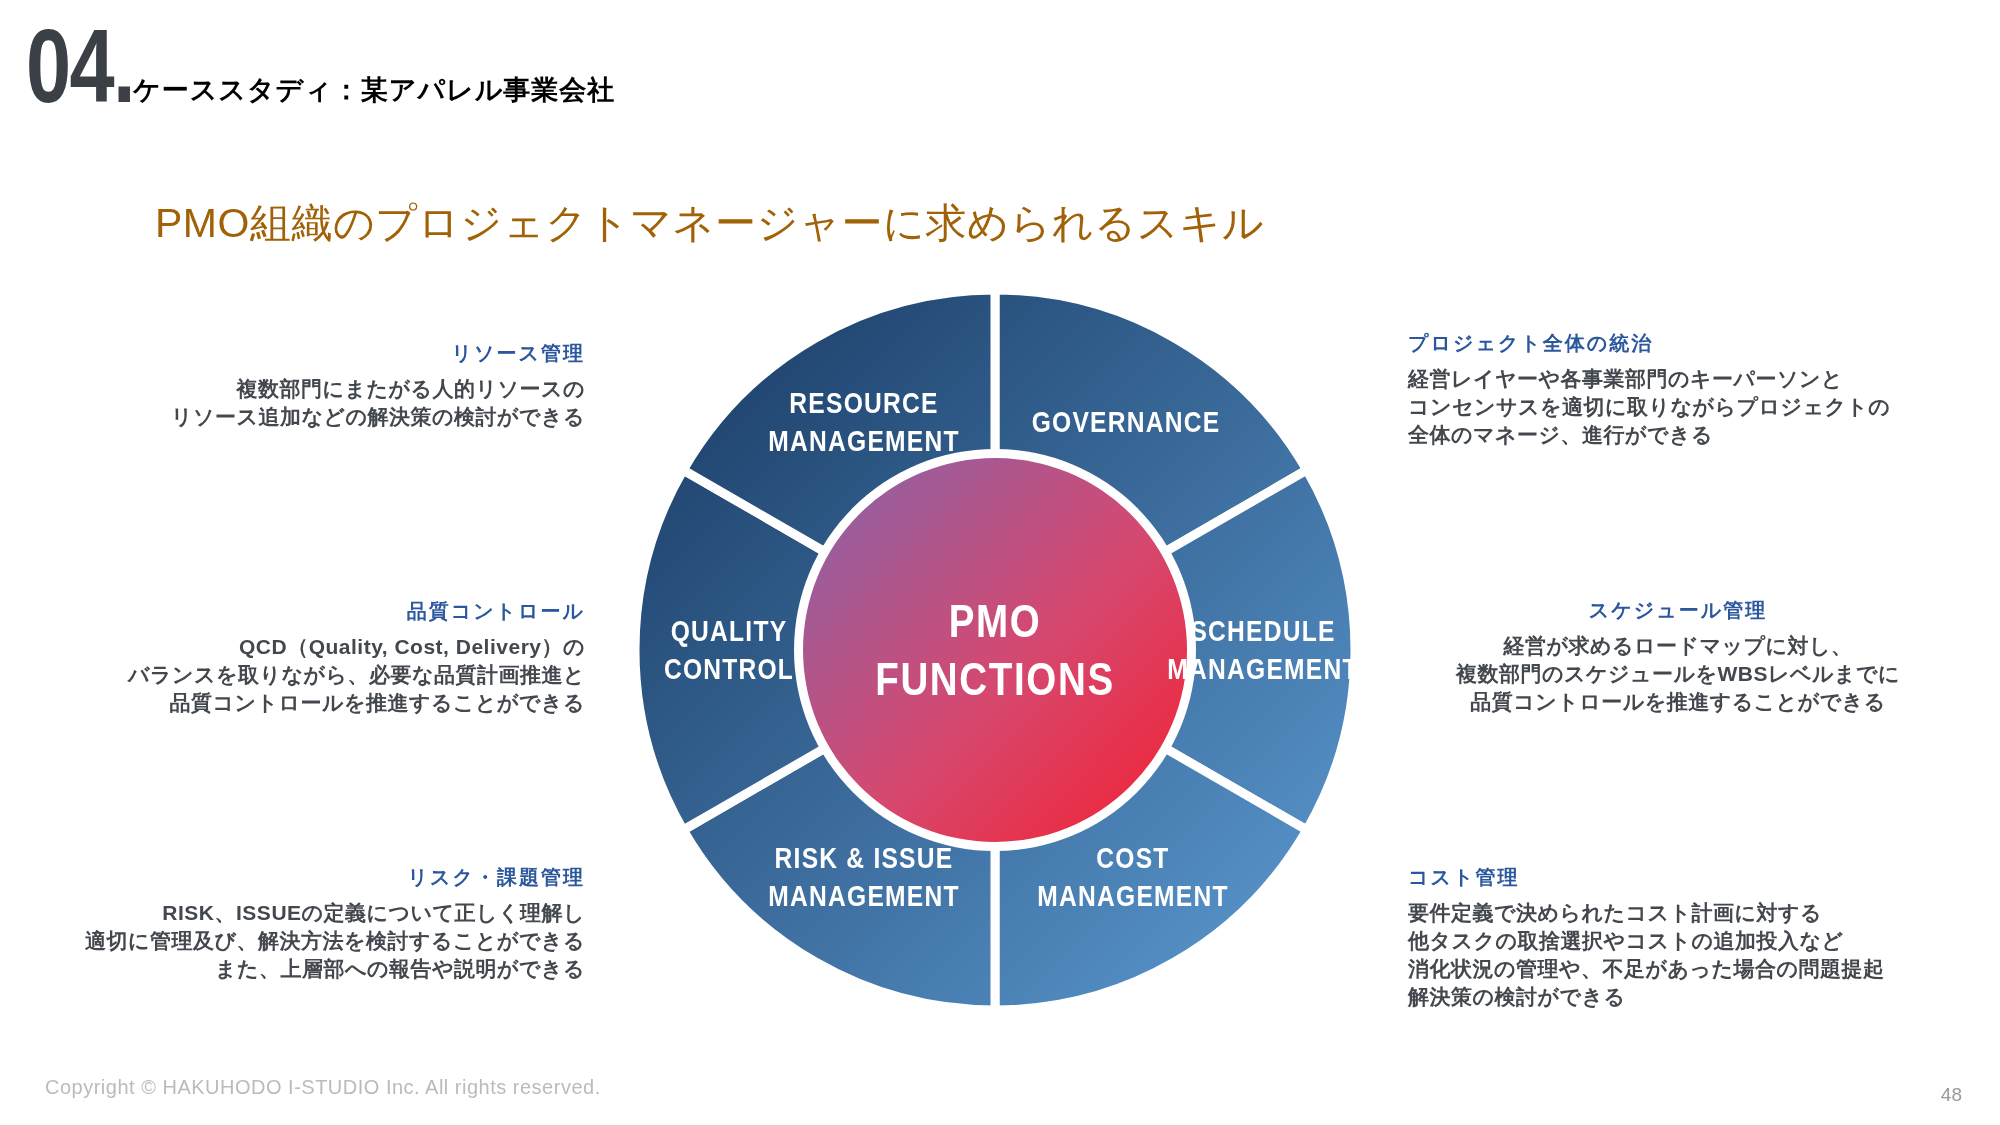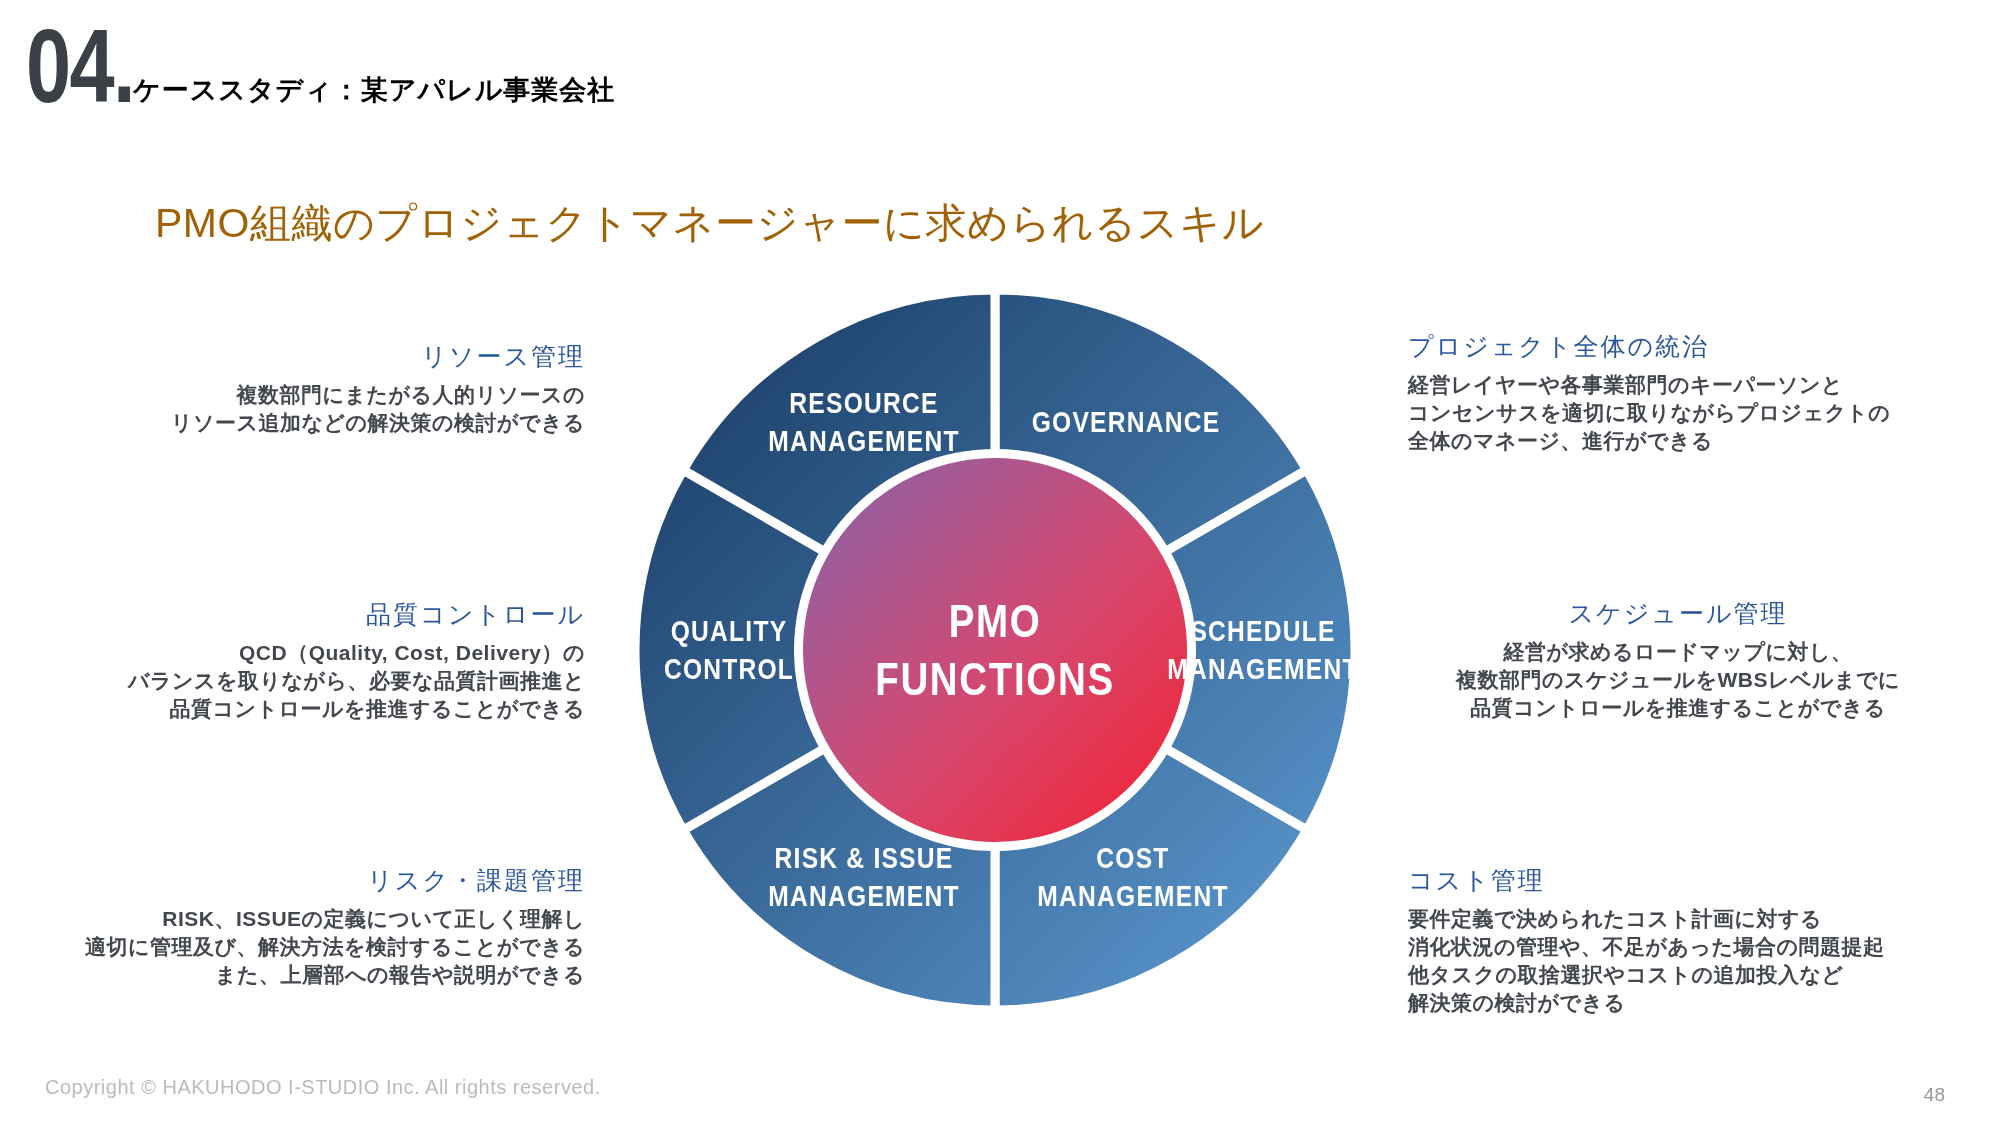--- a/index.html
+++ b/index.html
@@ -7,21 +7,21 @@
   .slide{position:relative;width:2000px;height:1103px;background:#ffffff;overflow:hidden;}
 
   
   .section-number{position:absolute;left:26px;top:14px;font-size:104px;font-weight:bold;
     color:#3b3f46;letter-spacing:-2px;line-height:1;transform:scaleX(0.78);transform-origin:left top;}
   .section-title{position:absolute;left:133px;top:72px;font-size:27px;font-weight:bold;color:#000000;letter-spacing:1px;}
   .slide-title{position:absolute;left:155px;top:196px;font-size:41px;font-weight:normal;color:#a16207;letter-spacing:0.5px;}
 
   
   .ann{position:absolute;width:540px;}
-  .ann .ann-title{font-size:25px;font-weight:normal;color:#2b579d;letter-spacing:2px;margin-bottom:8px;}
+  .ann .ann-title{font-size:20px;font-weight:bold;color:#2b579d;letter-spacing:2px;margin-bottom:8px;}
   .ann .ann-line{font-size:21px;font-weight:bold;color:#43474e;line-height:28px;letter-spacing:0.5px;}
   .ann-left{left:45px;text-align:right;}
   .ann-right{left:1408px;text-align:left;}
   .ann-l1{top:340px;} .ann-l2{top:598px;} .ann-l3{top:864px;}
   .ann-r1{top:330px;} .ann-r2{top:597px;text-align:center;} .ann-r3{top:864px;}
 
   
   .wheel-box{position:absolute;left:625px;top:280px;width:740px;height:740px;}
   .wheel-box svg{position:absolute;left:0;top:0;}
   .seg-label{position:absolute;transform:translate(-50%,-50%) scaleX(0.82);color:#ffffff;
@@ -30,21 +30,21 @@
   .lbl-governance{left:501px;top:142px;}
   .lbl-schedule{left:638px;top:370px;}
   .lbl-cost{left:508px;top:597px;}
   .lbl-risk{left:239px;top:597px;}
   .lbl-quality{left:104px;top:370px;}
   .center-label{position:absolute;left:370px;top:370px;transform:translate(-50%,-50%) scaleX(0.82);
     color:#ffffff;font-weight:bold;font-size:47px;line-height:58px;letter-spacing:2px;text-align:center;white-space:nowrap;}
 
   
   .footer-copyright{position:absolute;left:45px;top:1076px;font-size:20px;color:#b9bbbd;letter-spacing:0.5px;}
-  .page-number{position:absolute;right:55px;top:1084px;font-size:19px;color:#97999d;}
+  .page-number{position:absolute;right:38px;top:1084px;font-size:19px;color:#97999d;}
 </style>
 </head>
 <body>
 
 <div class="slide">
 
   <div class="section-number">04.</div>
   <div class="section-title">ケーススタディ：某アパレル事業会社</div>
   <div class="slide-title">PMO組織のプロジェクトマネージャーに求められるスキル</div>
 
@@ -74,22 +74,22 @@
   </div>
   <div class="ann ann-right ann-r2">
     <div class="ann-title">スケジュール管理</div>
     <div class="ann-line">経営が求めるロードマップに対し、</div>
     <div class="ann-line">複数部門のスケジュールをWBSレベルまでに</div>
     <div class="ann-line">品質コントロールを推進することができる</div>
   </div>
   <div class="ann ann-right ann-r3">
     <div class="ann-title">コスト管理</div>
     <div class="ann-line">要件定義で決められたコスト計画に対する</div>
+    <div class="ann-line">他タスクの取捨選択やコストの追加投入など</div>
     <div class="ann-line">消化状況の管理や、不足があった場合の問題提起</div>
-    <div class="ann-line">他タスクの取捨選択やコストの追加投入など</div>
     <div class="ann-line">解決策の検討ができる</div>
   </div>
 
   <div class="wheel-box">
     <svg width="740" height="740" viewBox="-370 -370 740 740">
       <defs>
         <linearGradient id="wheelGrad" gradientUnits="userSpaceOnUse" x1="-370" y1="-370" x2="370" y2="370">
           <stop offset="0%" stop-color="#16375f"></stop>
           <stop offset="100%" stop-color="#5f9ed6"></stop>
         </linearGradient>

